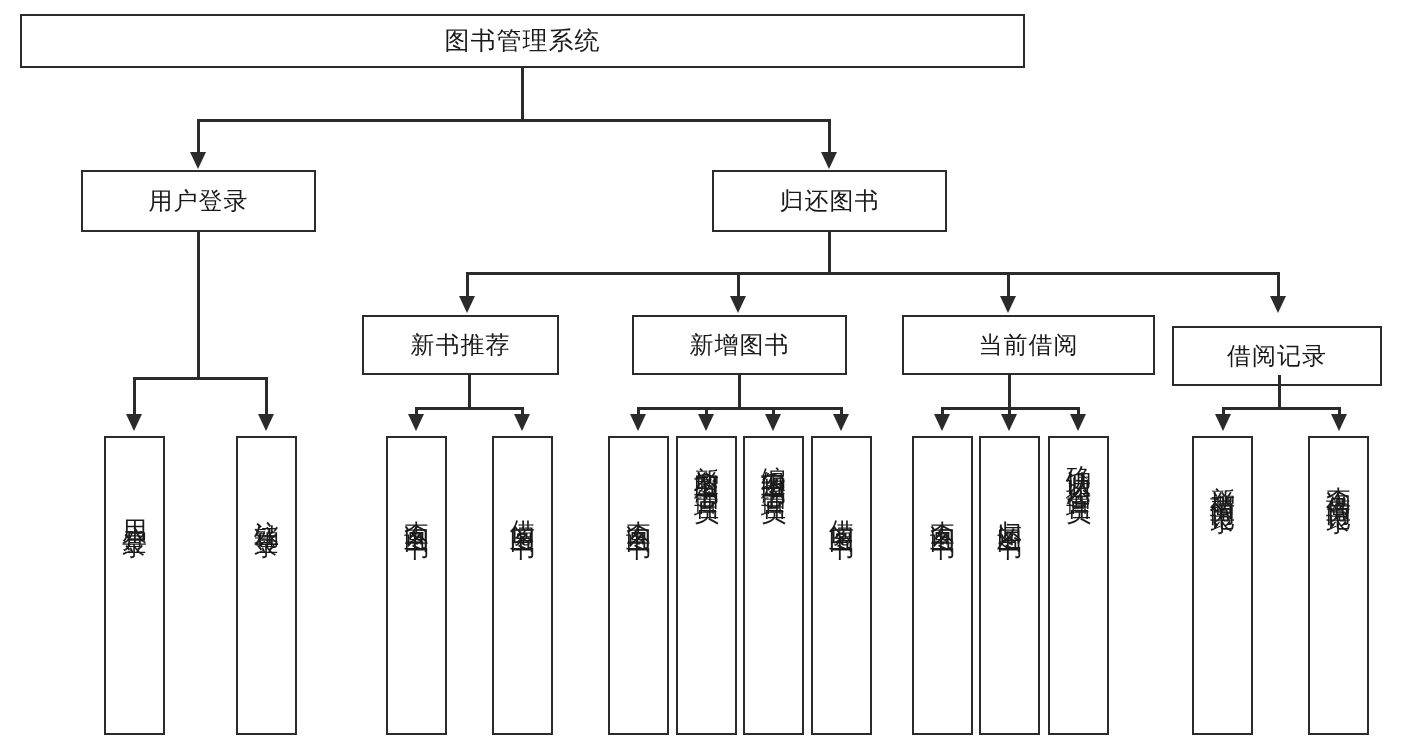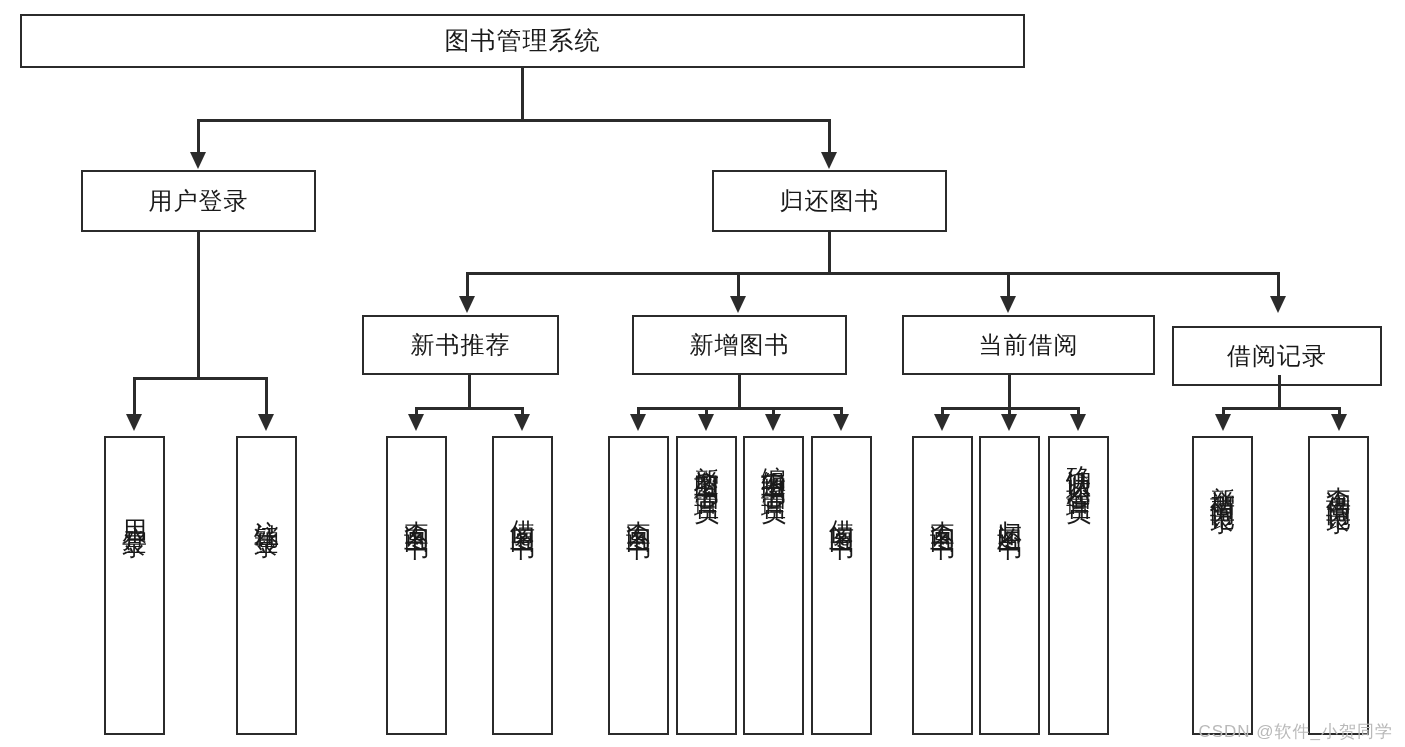--- a/index.html
+++ b/index.html
@@ -197,15 +197,14 @@
     <span class="label">确认归还（管理员）</span>
   </div>
 
   <div class="node vert" style="left:1192px;top:436px;width:61px;height:299px;">
     <span class="label" style="margin-top:22px;">新增借阅记录</span>
   </div>
   <div class="node vert" style="left:1308px;top:436px;width:61px;height:299px;">
     <span class="label" style="margin-top:22px;">查询借阅记录</span>
   </div>
 
-  <div id="watermark">CSDN @软件_小贺同学</div>
 
 </div>
 
 </body></html>

